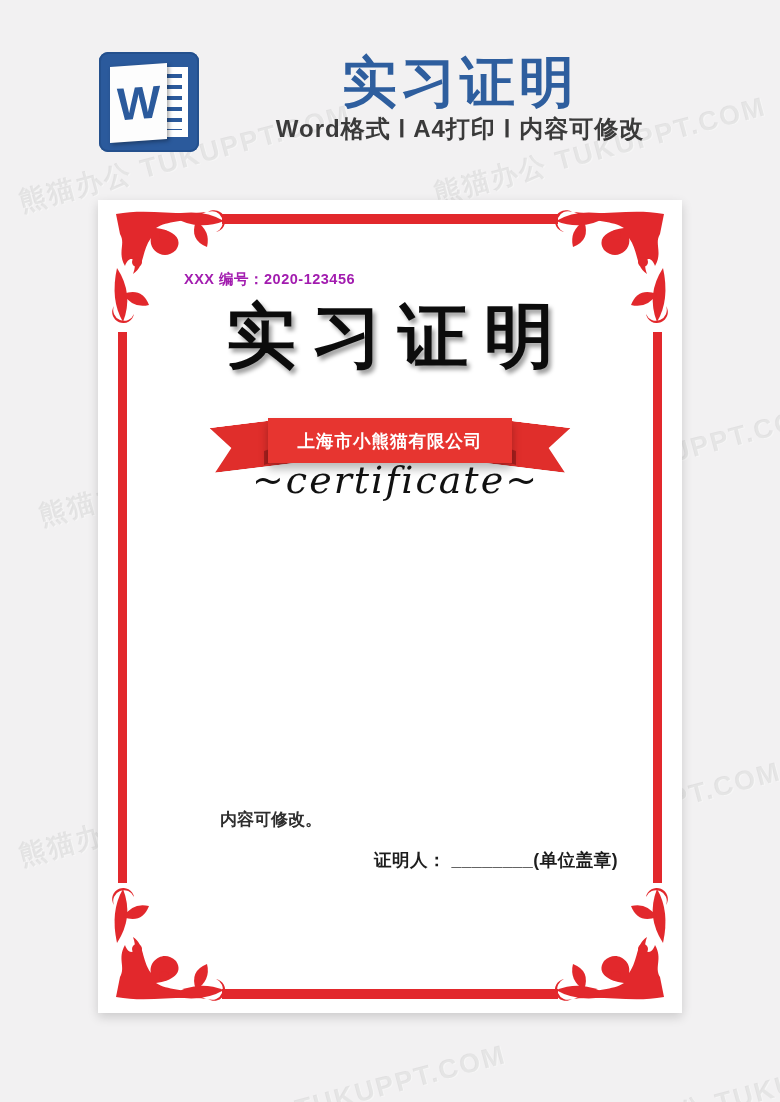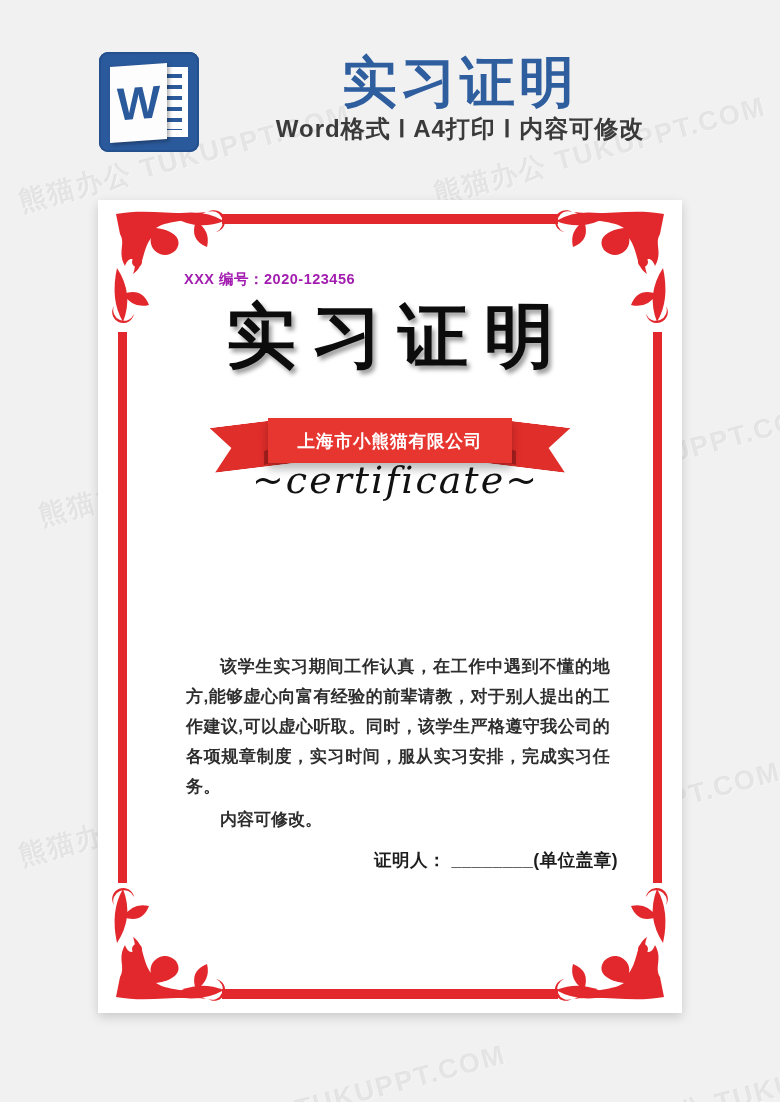--- a/index.html
+++ b/index.html
@@ -215,18 +215,17 @@
       <div class="rb-tail r"></div>
       <div class="rb-fold l"></div>
       <div class="rb-fold r"></div>
       <div class="rb-band">
         <span>上海市小熊猫有限公司</span>
       </div>
     </div>
 
     <div class="script-title">~certificate~</div>
 
-    <div class="para body">该学生实习期间工作认真，在工作中遇到不懂的地方,能够虚心向富有经验的前辈请教，对于别人提出的工作建议,可以虚心听取。同时，该学生严格遵守我公司的各项规章制度，实习时间，服从实习安排，完成实习任务。</div>
     <div class="closing">内容可修改。</div>
     <div class="signer">证明人：  ________(单位盖章)</div>
   </div>
 
 </div>
 
 </body></html>

